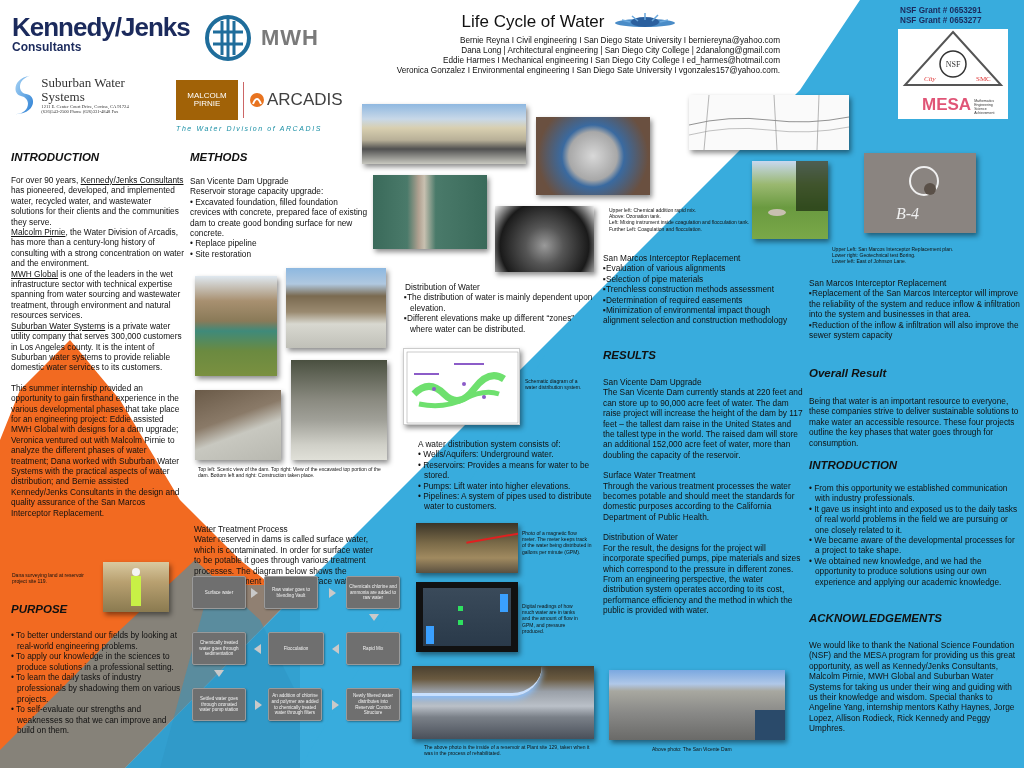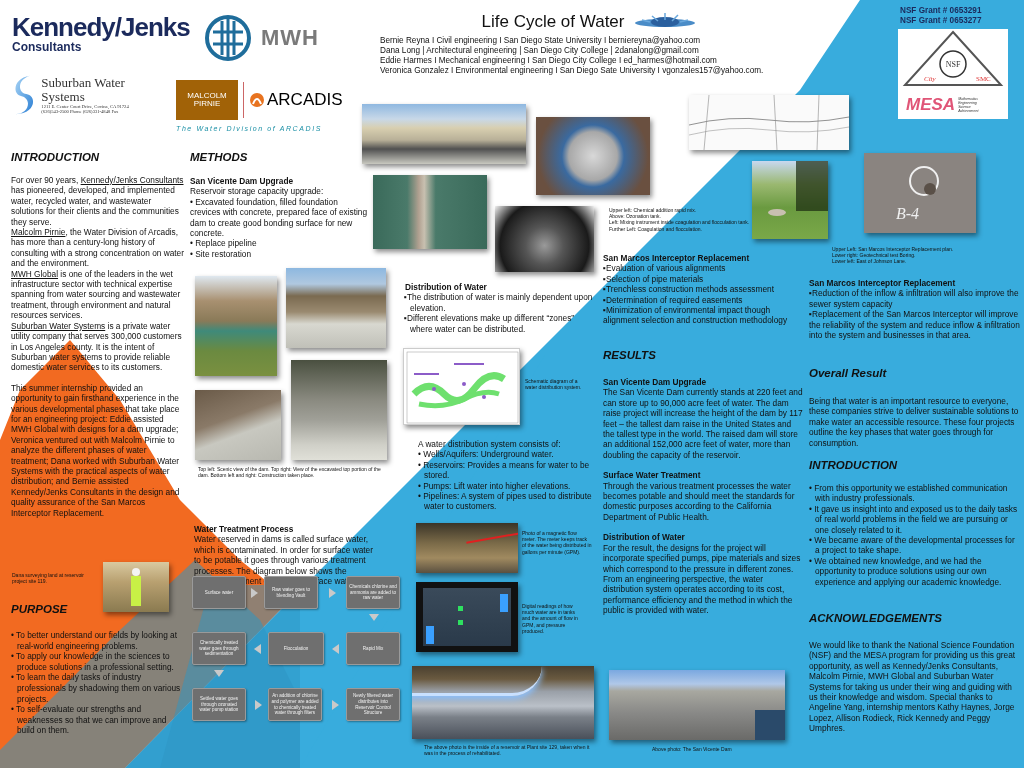--- a/index.html
+++ b/index.html
@@ -3,21 +3,21 @@
 <meta charset="utf-8">
 <style>
   * { box-sizing: border-box; margin: 0; padding: 0; }
   html, body { width: 1024px; height: 768px; overflow: hidden; }
   body { position: relative; background: #ffffff; font-family: "Liberation Sans", sans-serif; color: #111; }
   .bg { position: absolute; inset: 0; width: 1024px; height: 768px; z-index: 0; }
   .abs { position: absolute; z-index: 2; }
   .photo { position: absolute; z-index: 2; box-shadow: 2px 3px 5px rgba(0,0,0,0.45); overflow: hidden; }
   .sec-h { font-weight: bold; font-style: italic; font-size: 11.5px; color: #111; }
   .body-t { font-size: 8.3px; line-height: 10.4px; color: #111; }
-  .bold { font-weight: bold; }
+  .bold { font-weight: normal; }
   .u { text-decoration: underline; }
   .cap { font-size: 5px; line-height: 6.2px; color: #111; }
   .bullet { display: block; padding-left: 6px; text-indent: -6px; }
   .logo-box { position: absolute; z-index: 2; }
   .flow-box { position: absolute; z-index: 3; background: #6f6f6f; border: 1px solid #9a9a9a; border-radius: 2px; color: #f2f2f2; font-size: 4.6px; line-height: 5.6px; display: flex; align-items: center; justify-content: center; text-align: center; padding: 2px; box-shadow: 1px 1px 2px rgba(0,0,0,0.35); }
   .arrow { position: absolute; z-index: 3; width: 0; height: 0; }
   .arrow-r { border-top: 5px solid transparent; border-bottom: 5px solid transparent; border-left: 7px solid #c9c9c9; }
   .arrow-l { border-top: 5px solid transparent; border-bottom: 5px solid transparent; border-right: 7px solid #c9c9c9; }
   .arrow-d { border-left: 5px solid transparent; border-right: 5px solid transparent; border-top: 7px solid #c9c9c9; }
 </style>
@@ -68,26 +68,26 @@
   <div style="display:flex;align-items:center;">
     <div style="background:#a16207;color:#fff;width:62px;height:40px;display:flex;flex-direction:column;align-items:center;justify-content:center;font-size:8px;line-height:8px;">
       <span>MALCOLM</span>
       <span>PIRNIE</span>
     </div>
     <div style="width:1px;height:36px;background:#c66;margin:0 5px;"></div>
     <svg width="16" height="16" viewBox="0 0 16 16">
         <circle cx="8" cy="8" r="7" fill="#E8731F"></circle>
         <path d="M4 12 Q8 2 12 12" stroke="#fff" stroke-width="2" fill="none"></path>
       </svg>
-    <span style="font-size:17px;color:#000000;margin-left:2px;">ARCADIS</span>
+    <span style="font-size:17px;color:#404040;margin-left:2px;">ARCADIS</span>
   </div>
   <div style="font-size:7px;font-style:italic;color:#1A8FA5;letter-spacing:1.6px;margin-top:5px;">The Water Division of ARCADIS</div>
 </div>
 
-<div class="abs" style="left:380px;top:12px;width:420px;text-align:left;">
+<div class="abs" style="left:360px;top:12px;width:420px;text-align:right;">
   <div style="display:flex;justify-content:center;align-items:center;">
     <span style="font-size:17px;color:#111;">Life Cycle of Water</span>
     <svg width="66" height="20" viewBox="0 0 66 20" style="margin-left:8px;">
       <ellipse cx="33" cy="11" rx="30" ry="4" fill="#4a8cc7"></ellipse>
       <ellipse cx="33" cy="10" rx="14" ry="5" fill="#2a5f9e"></ellipse>
       <path d="M20 4 L26 9 M46 3 L40 9 M33 1 L33 8 M10 8 L18 10 M56 8 L48 10" stroke="#6aa8dc" stroke-width="1.5"></path>
     </svg>
   </div>
   <div style="margin-top:4px;font-size:8.2px;line-height:10px;color:#111;">
     <div>Bernie Reyna I Civil engineering I San Diego State University I berniereyna@yahoo.com</div>
@@ -101,21 +101,21 @@
   <div>NSF Grant # 0653277</div>
 </div>
 <div class="abs" style="left:898px;top:29px;width:110px;height:90px;background:#fff;">
   <svg width="110" height="62" viewBox="0 0 110 62">
     <polygon points="55,3 103,56 7,56" fill="#fff" stroke="#555" stroke-width="2"></polygon>
     <circle cx="55" cy="35" r="13" fill="#fff" stroke="#333" stroke-width="1.5"></circle>
     <text x="55" y="38" font-size="8" text-anchor="middle" fill="#333" font-family="Liberation Serif, serif">NSF</text>
     <text x="26" y="52" font-size="7" fill="#d33" font-style="italic" font-family="Liberation Serif, serif">City</text>
     <text x="78" y="52" font-size="7" fill="#d33" font-family="Liberation Serif, serif">SMC</text>
   </svg>
-  <div style="display:flex;align-items:center;padding-left:8px;font-style:italic;">
+  <div style="display:flex;align-items:flex-end;padding-left:24px;">
     <span style="font-weight:bold;font-size:17px;color:#E05577;">MESA</span>
     <span style="font-size:3.5px;color:#333;width:28px;line-height:4px;margin-left:3px;">Mathematics Engineering Science Achievement</span>
   </div>
 </div>
 
 <div class="abs" style="left:11px;top:151px;width:175px;">
   <div class="sec-h">INTRODUCTION</div>
   <div class="body-t" style="margin-top:12px;">
     <span>For over 90 years, </span><span class="u">Kennedy/Jenks Consultants</span><span> has pioneered, developed, and implemented water, recycled water, and wastewater solutions for their clients and the communities they serve.</span><br>
     <span class="u">Malcolm Pirnie</span><span>, the Water Division of Arcadis, has more than a century-long history of consulting with a strong concentration on water and the environment.</span><br>
@@ -275,22 +275,22 @@
   <div class="bold">San Vicente Dam Upgrade</div>
   <div>The San Vicente Dam currently stands at 220 feet and can store up to 90,000 acre feet of water. The dam raise project will increase the height of the dam by 117 feet – the tallest dam raise in the United States and the tallest type in the world. The raised dam will store an additional 152,000 acre feet of water, more than doubling the capacity of the reservoir.</div>
   <div class="bold" style="margin-top:10px;">Surface Water Treatment</div>
   <div>Through the various treatment processes the water becomes potable and should meet the standards for domestic purposes according to the California Department of Public Health.</div>
   <div class="bold" style="margin-top:10px;">Distribution of Water</div>
   <div>For the result, the designs for the project will incorporate specified pumps, pipe materials and sizes which correspond to the pressure in different zones. From an engineering perspective, the water distribution system operates according to its cost, performance efficiency and the method in which the public is provided with water.</div>
 </div>
 
 <div class="abs body-t" style="left:809px;top:278px;width:212px;">
   <div class="bold">San Marcos Interceptor Replacement</div>
+  <div>▪<span>Replacement of the San Marcos Interceptor will improve the reliability of the system and reduce inflow &amp; infiltration into the system and businesses in that area.</span></div>
   <div>▪<span>Reduction of the inflow &amp; infiltration will also improve the sewer system capacity</span></div>
-  <div>▪<span>Replacement of the San Marcos Interceptor will improve the reliability of the system and reduce inflow &amp; infiltration into the system and businesses in that area.</span></div>
 </div>
 <div class="abs" style="left:809px;top:367px;width:210px;">
   <div class="sec-h">Overall Result</div>
   <div class="body-t" style="margin-top:17px;">Being that water is an important resource to everyone, these companies strive to deliver sustainable solutions to make water an accessible resource. These four projects outline the key phases that water goes through for consumption.</div>
 </div>
 <div class="abs" style="left:809px;top:459px;width:212px;">
   <div class="sec-h">INTRODUCTION</div>
   <div class="body-t" style="margin-top:12px;">
     <span class="bullet">• <span>From this opportunity we established communication with industry professionals.</span></span>
     <span class="bullet">• <span>It gave us insight into and exposed us to the daily tasks of real world problems in the field we are pursuing or one closely related to it.</span></span>

